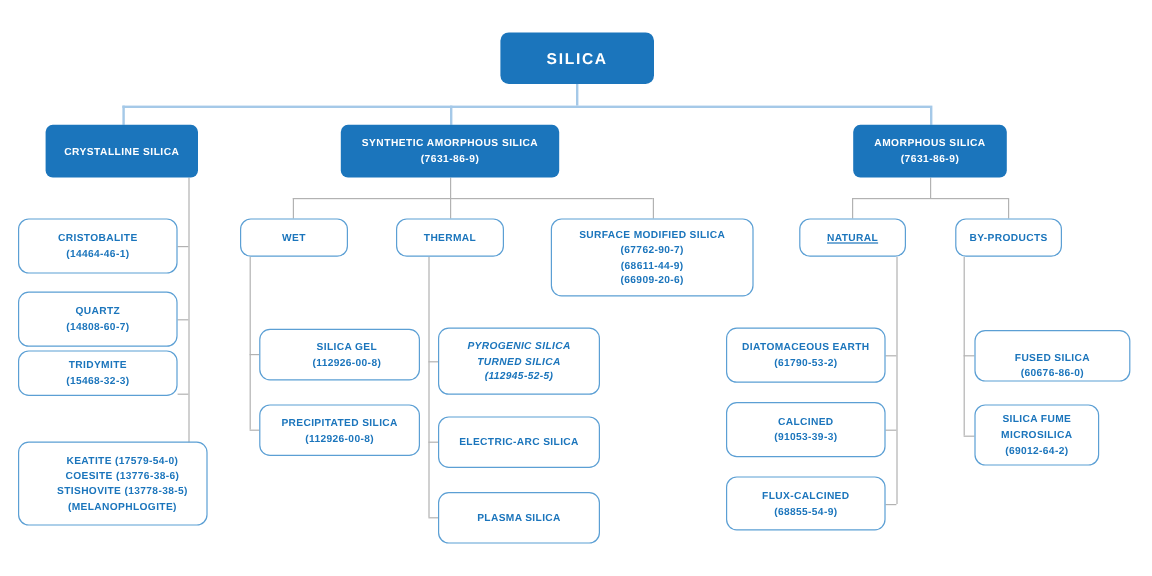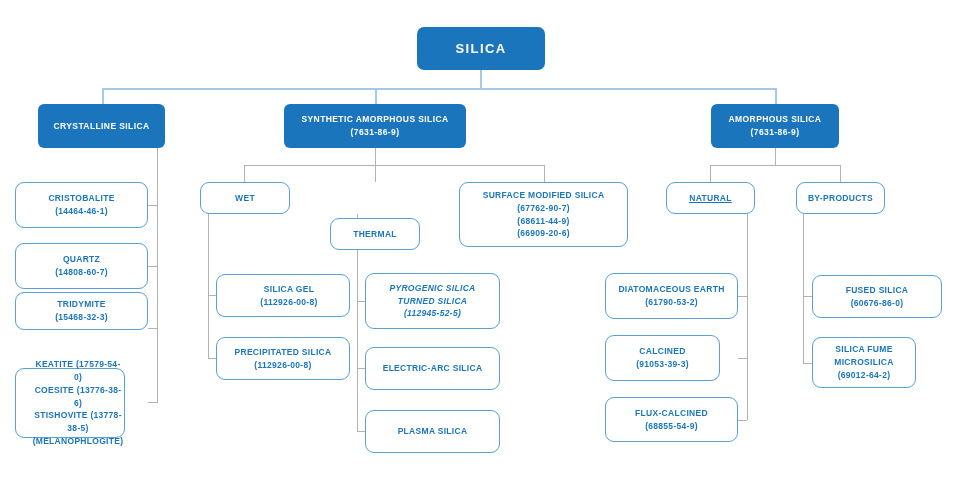--- a/index.html
+++ b/index.html
@@ -91,31 +91,31 @@
     <div>(14464-46-1)</div>
   </div>
   <div class="node outline" style="left:15px; top:243px; width:133px; height:46px;">
     <div>QUARTZ</div>
     <div>(14808-60-7)</div>
   </div>
   <div class="node outline" style="left:15px; top:292px; width:133px; height:38px;">
     <div>TRIDYMITE</div>
     <div>(15468-32-3)</div>
   </div>
-  <div class="node outline" style="left:15px; top:368px; width:110px; height:70px;padding-left:16px;">
+  <div class="node outline" style="left:15px; top:368px; width:158px; height:70px;padding-left:16px;">
     <div>KEATITE (17579-54-0)</div>
     <div>COESITE (13776-38-6)</div>
     <div>STISHOVITE (13778-38-5)</div>
     <div>(MELANOPHLOGITE)</div>
   </div>
 
   <div class="node outline" style="left:200px; top:182px; width:90px; height:32px;">
     <div>WET</div>
   </div>
-  <div class="node outline" style="left:330px; top:182px; width:90px; height:32px;margin-top:36px;">
+  <div class="node outline" style="left:330px; top:182px; width:90px; height:32px;">
     <div>THERMAL</div>
   </div>
   <div class="node outline" style="left:459px; top:182px; width:169px; height:65px;">
     <div>SURFACE MODIFIED SILICA</div>
     <div>(67762-90-7)</div>
     <div>(68611-44-9)</div>
     <div>(66909-20-6)</div>
   </div>
 
   <div class="node outline" style="left:216px; top:274px; width:134px; height:43px;padding-left:12px;">
@@ -143,30 +143,30 @@
     <div>NATURAL</div>
   </div>
   <div class="node outline" style="left:796px; top:182px; width:89px; height:32px;">
     <div>BY-PRODUCTS</div>
   </div>
 
   <div class="node outline" style="left:605px; top:273px; width:133px; height:46px;">
     <div>DIATOMACEOUS EARTH</div>
     <div>(61790-53-2)</div>
   </div>
-  <div class="node outline" style="left:605px; top:335px; width:115px; height:46px;">
+  <div class="node outline" style="left:605px; top:335px; width:133px; height:46px;">
     <div>CALCINED</div>
     <div>(91053-39-3)</div>
   </div>
   <div class="node outline" style="left:605px; top:397px; width:133px; height:45px;">
     <div>FLUX-CALCINED</div>
     <div>(68855-54-9)</div>
   </div>
 
-  <div class="node outline" style="left:812px; top:275px; width:130px; height:43px;">
+  <div class="node outline" style="left:812px; top:275px; width:130px; height:43px;justify-content:flex-end;">
     <div>FUSED SILICA</div>
     <div>(60676-86-0)</div>
   </div>
   <div class="node outline" style="left:812px; top:337px; width:104px; height:51px;">
     <div>SILICA FUME</div>
     <div>MICROSILICA</div>
     <div>(69012-64-2)</div>
   </div>
 
 </div>

